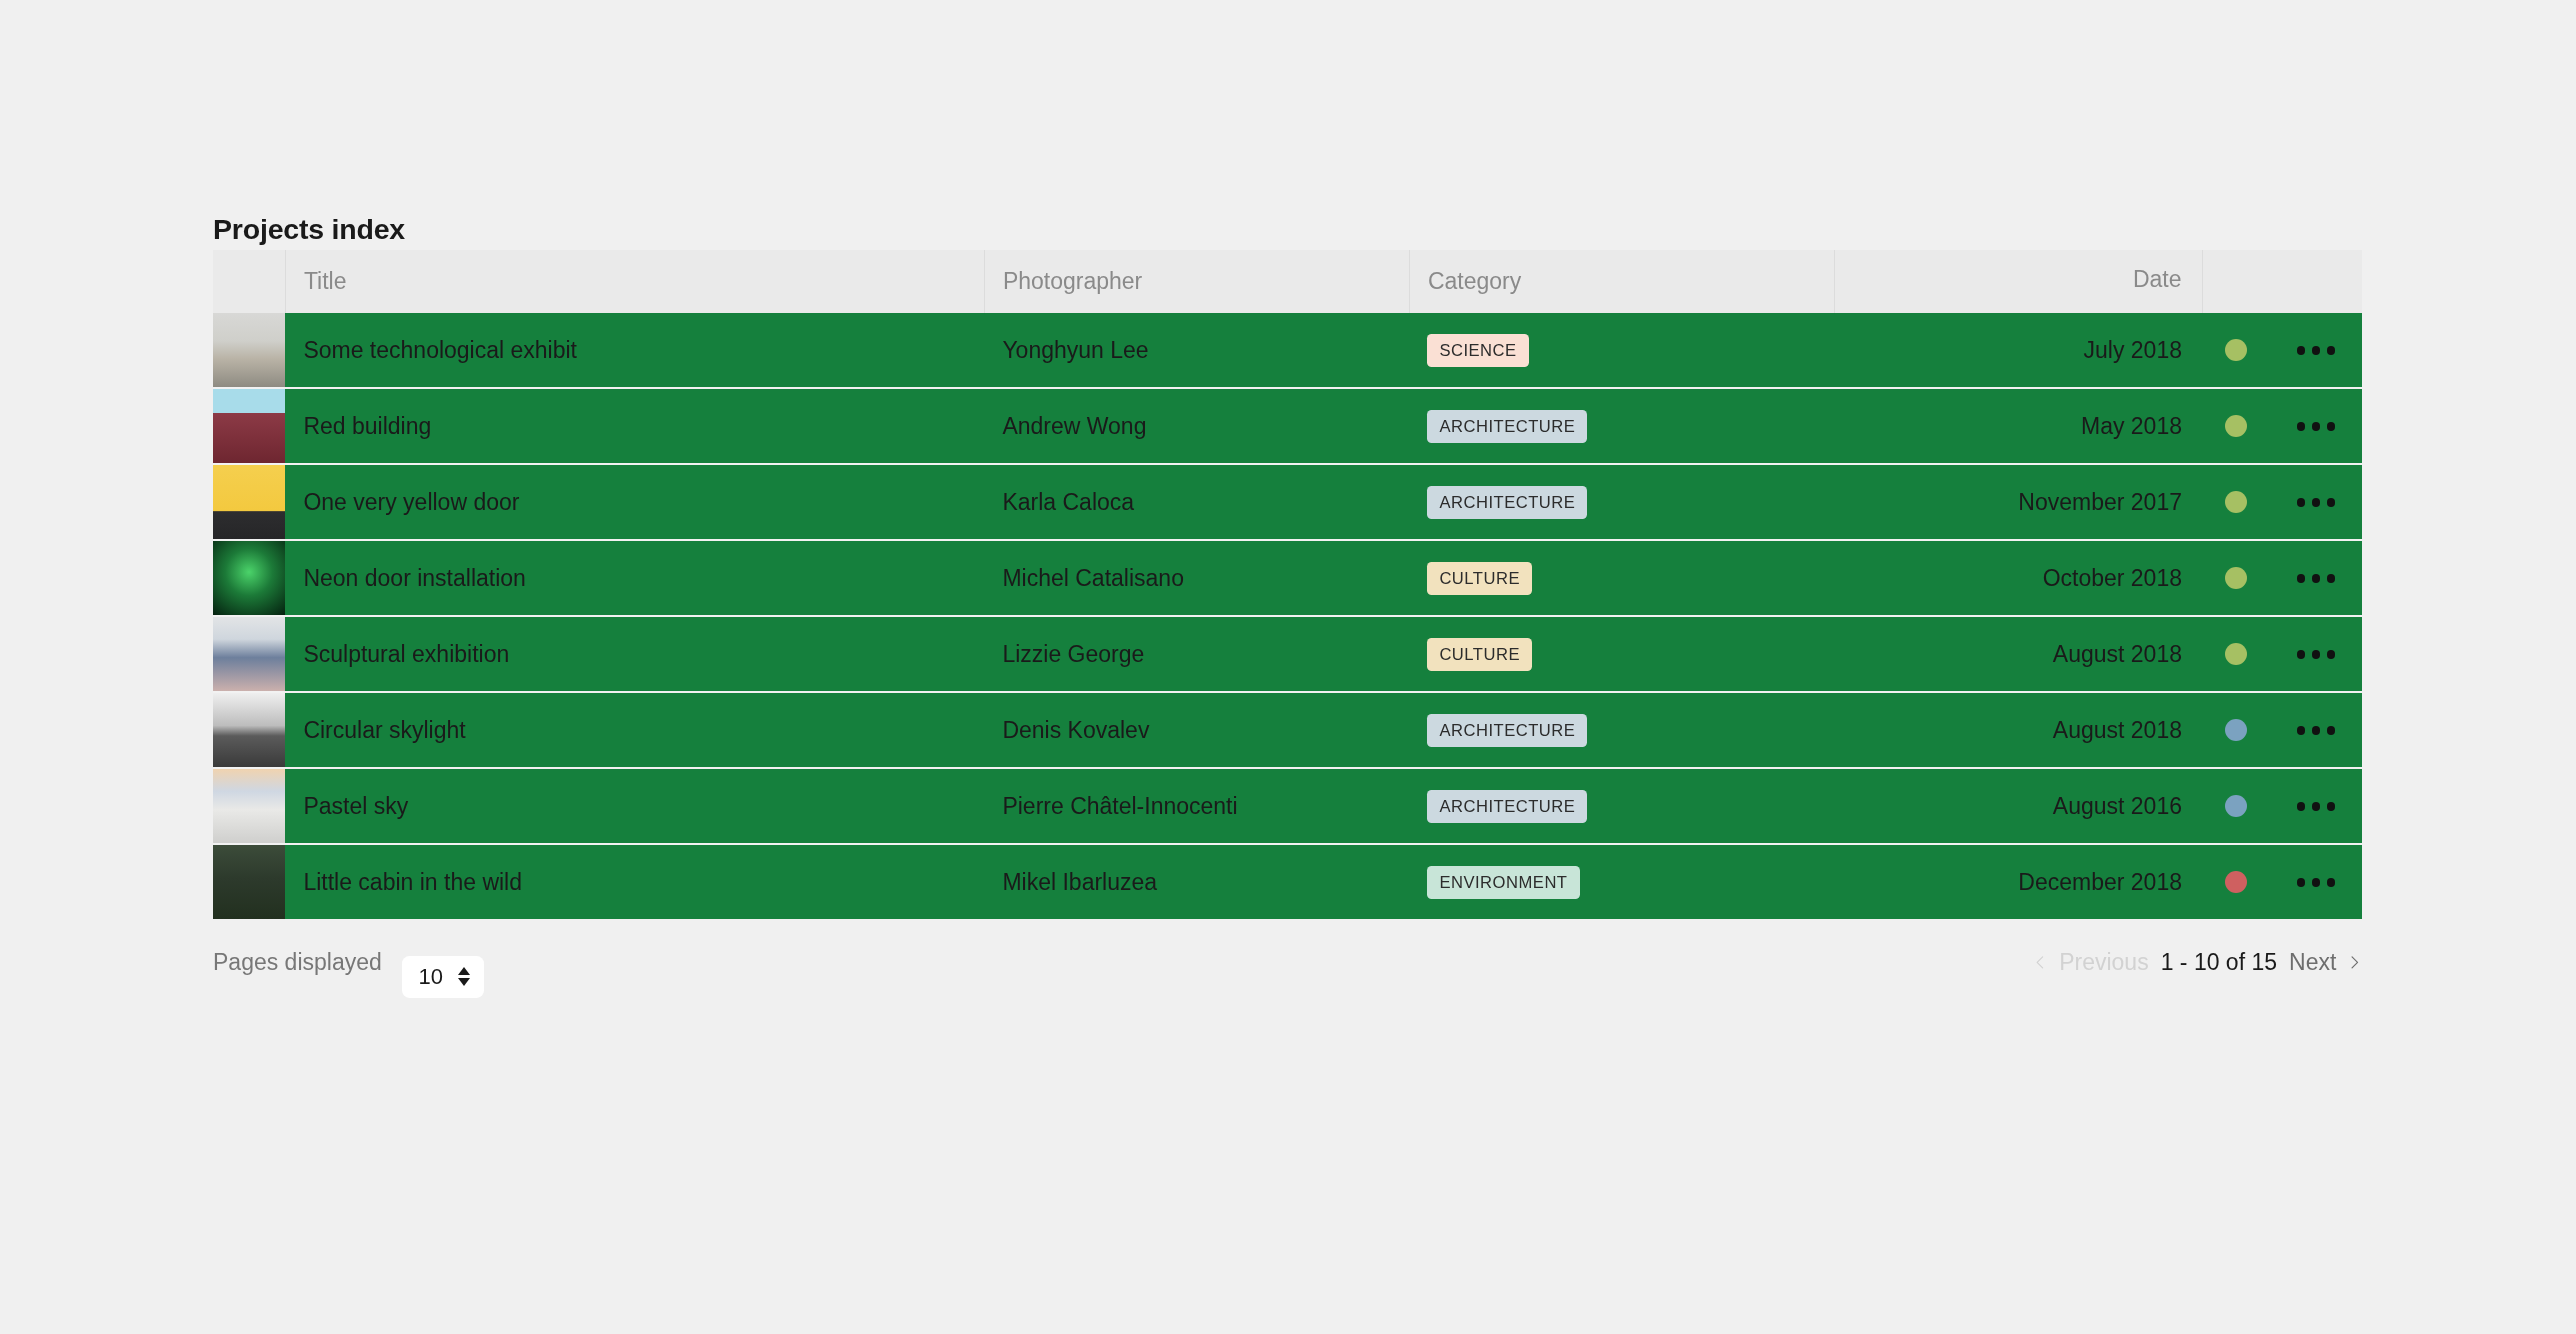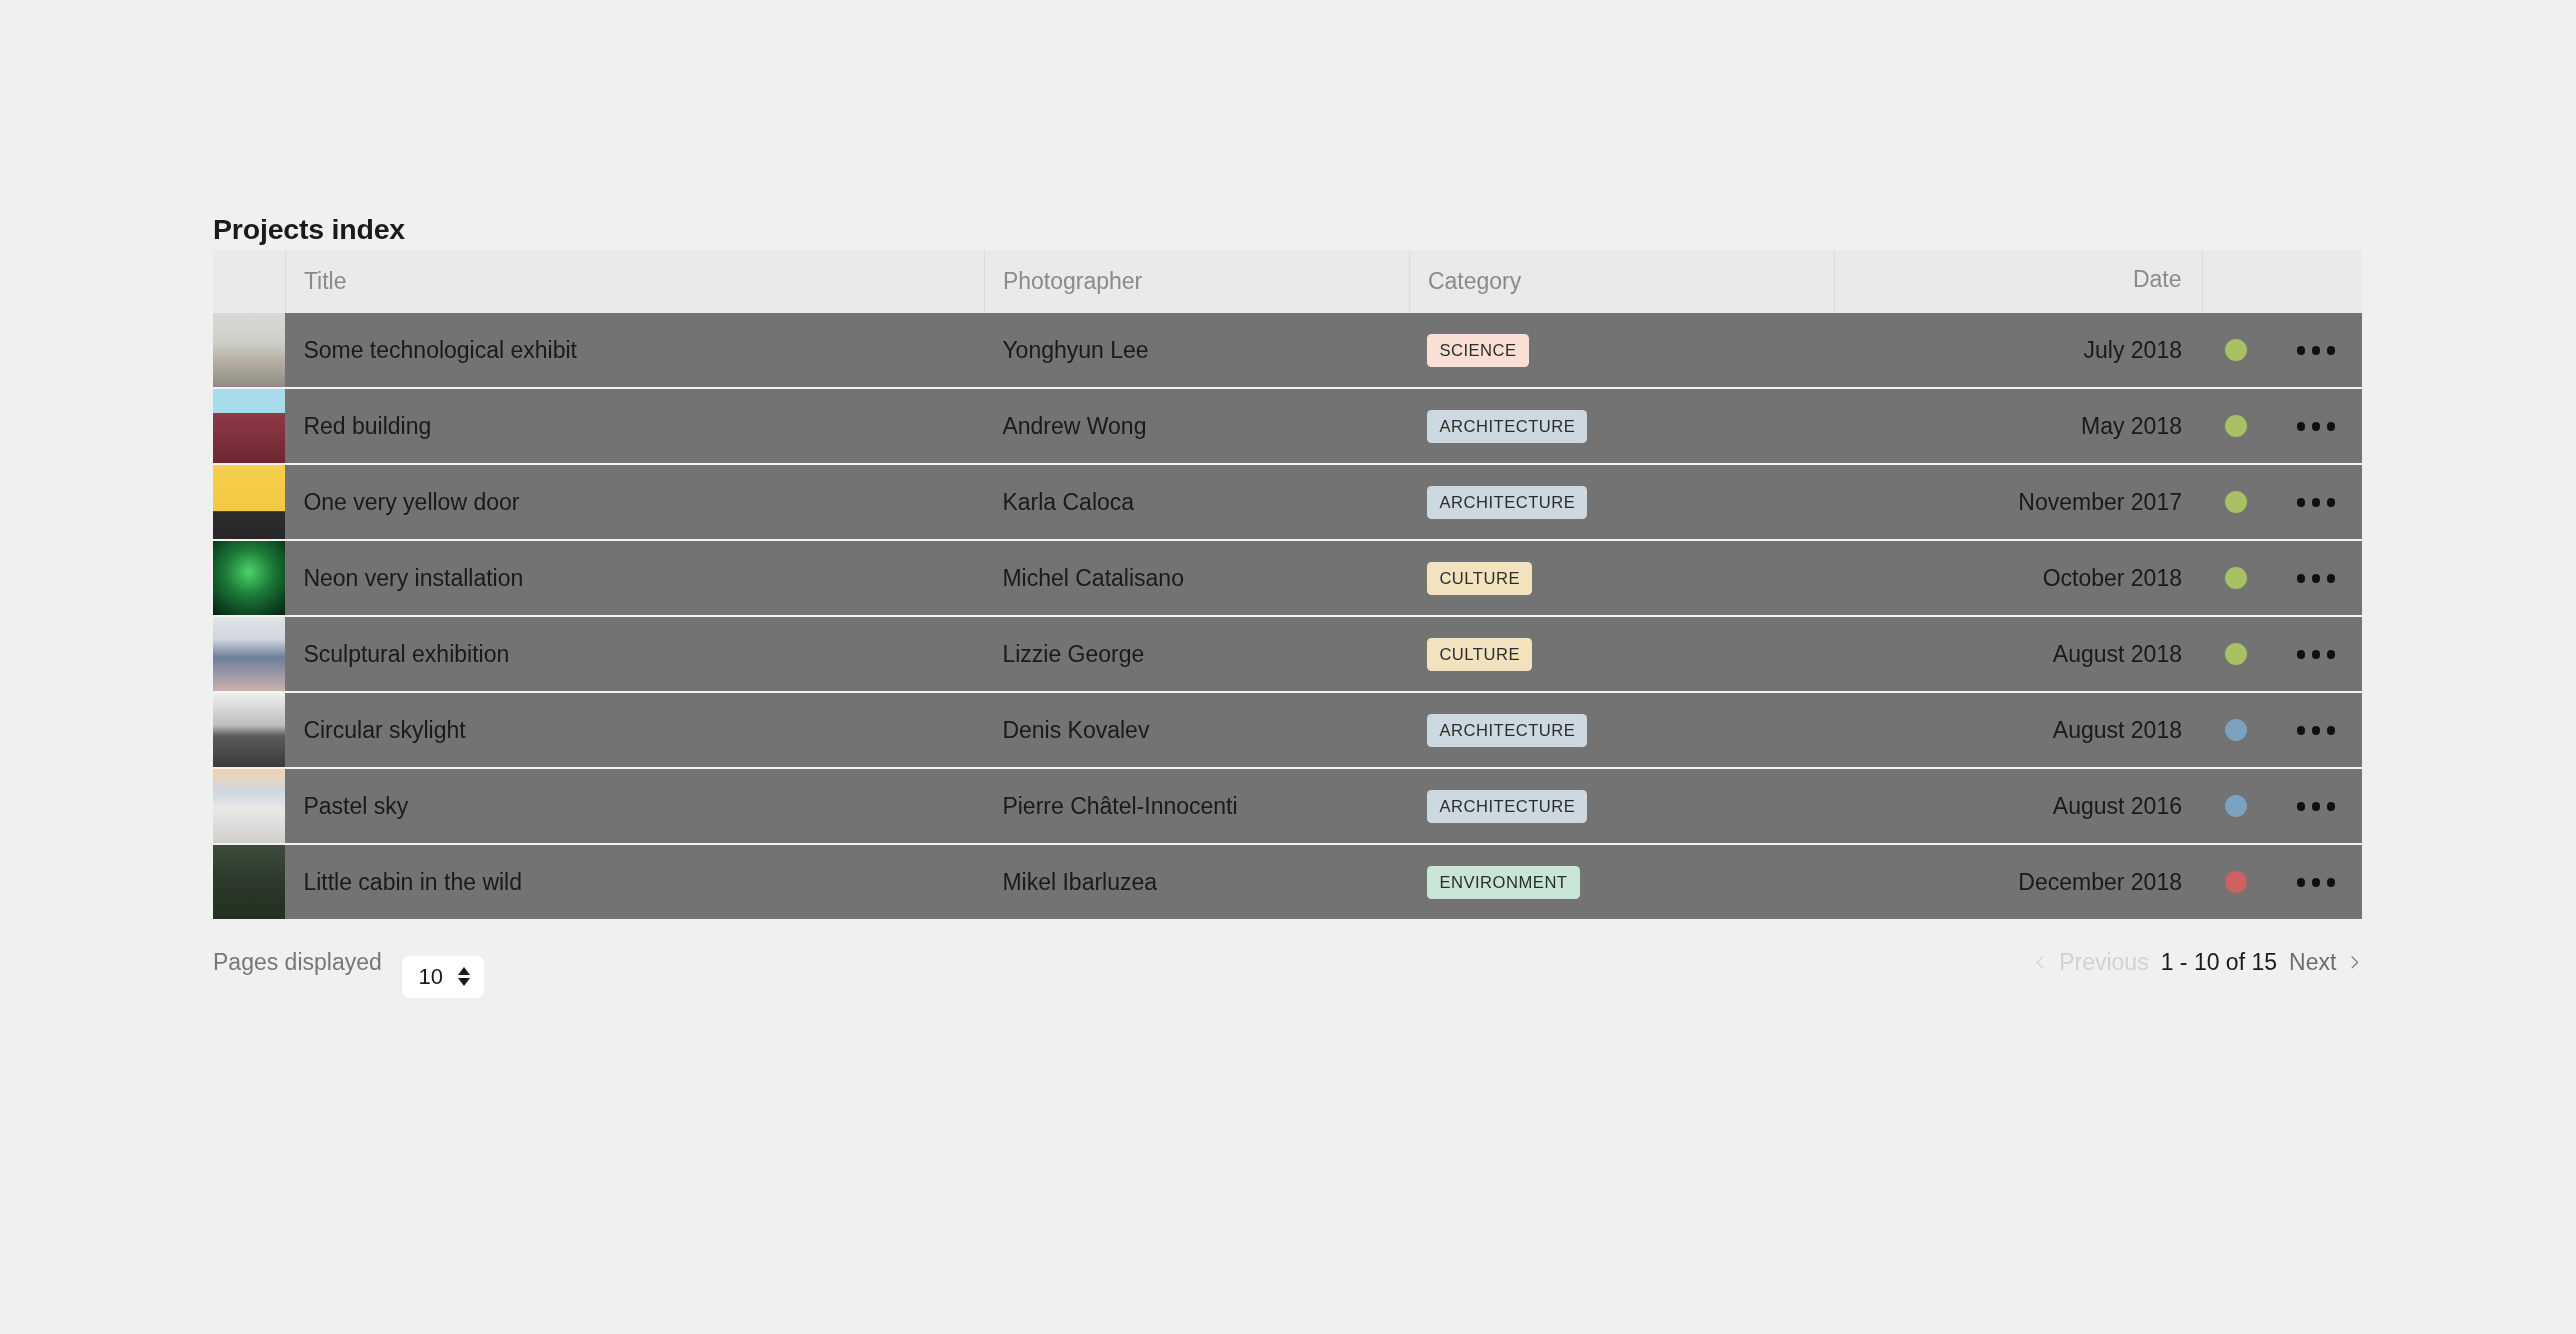--- a/index.html
+++ b/index.html
@@ -101,21 +101,21 @@
   .table thead th.col-date  { text-align: right; padding: 0 20px 4px 0; }
   .table thead th.col-actions { border-right: 0; }
 
   .col-thumb   { width: 72px; }
   .col-title   { width: 699px; }
   .col-photog  { width: 425px; }
   .col-cat     { width: 425px; }
   .col-date    { width: 368px; }
   .col-actions { width: 160px; }
 
-  .table tbody tr { background: #737373; }
+  .table tbody tr { background: #15803d; }
   .table tbody td {
     height: 74px;
     font-size: 23px;
     color: #1a1a1a;
     vertical-align: middle;
     padding: 0 0 0 18.4px;
     border-bottom: 2.8px solid #f2f2f2;
     box-sizing: border-box;
   }
   .table tbody tr:last-child td { border-bottom: 0; }
@@ -338,21 +338,21 @@
                   <i></i>
                 </span>
               </span>
             </div>
           </td>
         </tr>
         <tr>
           <td class="td-thumb">
             <span class="thumb" style="background-image: radial-gradient(circle at 50% 42%, rgb(75, 211, 106) 0%, rgb(28, 122, 56) 42%, rgb(4, 32, 15) 100%);"></span>
           </td>
-          <td>Neon very installation</td>
+          <td>Neon door installation</td>
           <td>Michel Catalisano</td>
           <td><span class="badge" style="background: rgb(242, 226, 190);">CULTURE</span></td>
           <td class="td-date">October 2018</td>
           <td class="td-menu">
             <div style="display: flex; align-items: center;">
               <span class="status-cell">
                 <span class="dot" style="background: rgb(166, 192, 99);"></span>
               </span>
               <span class="menu-cell">
                 <span class="menu-dots">

